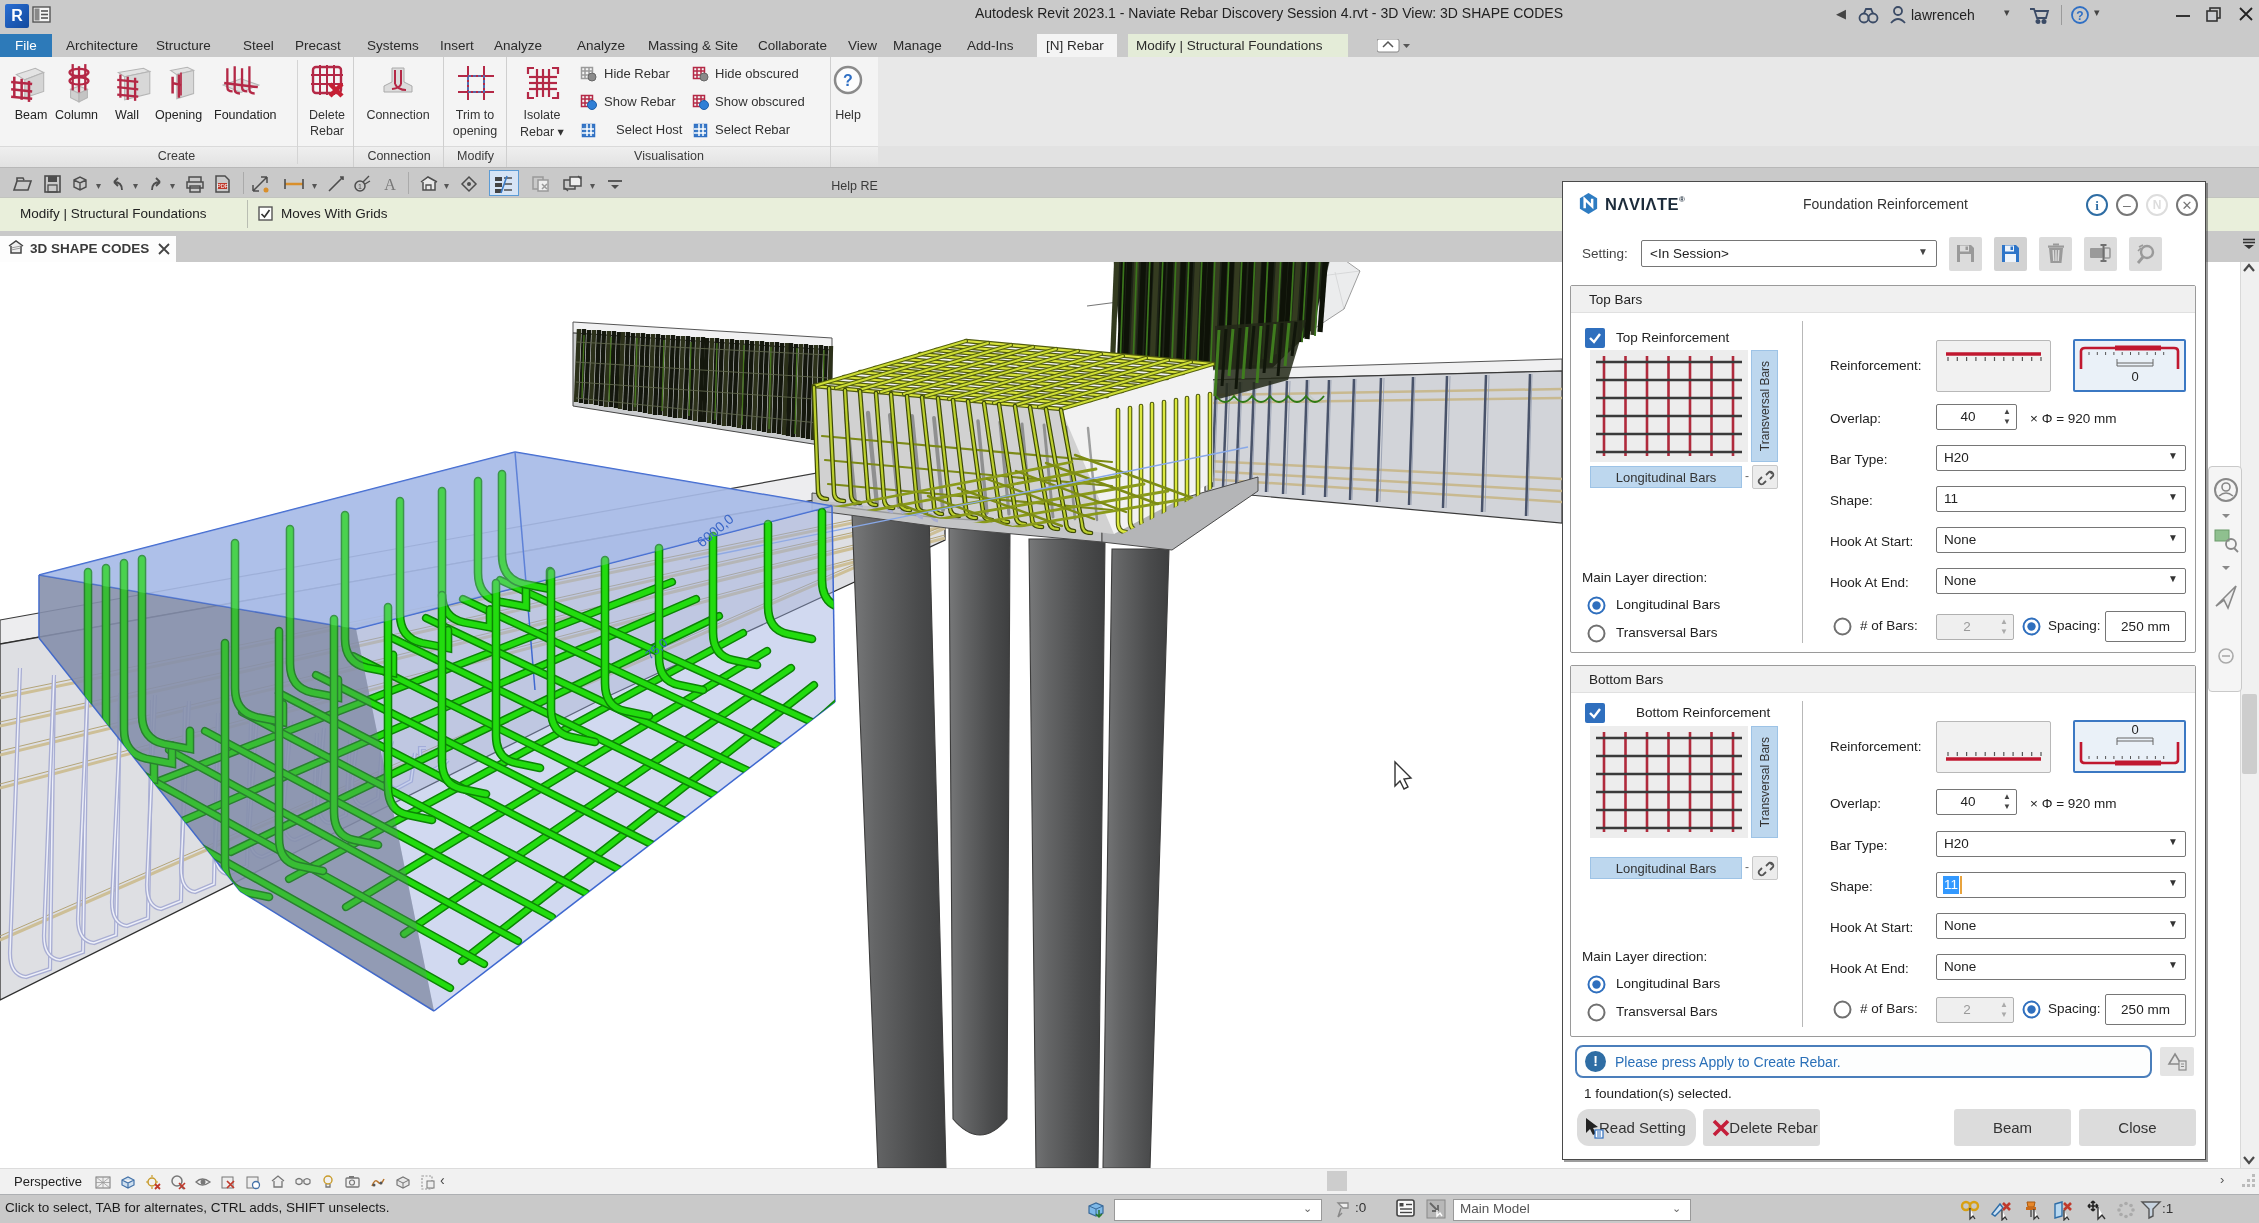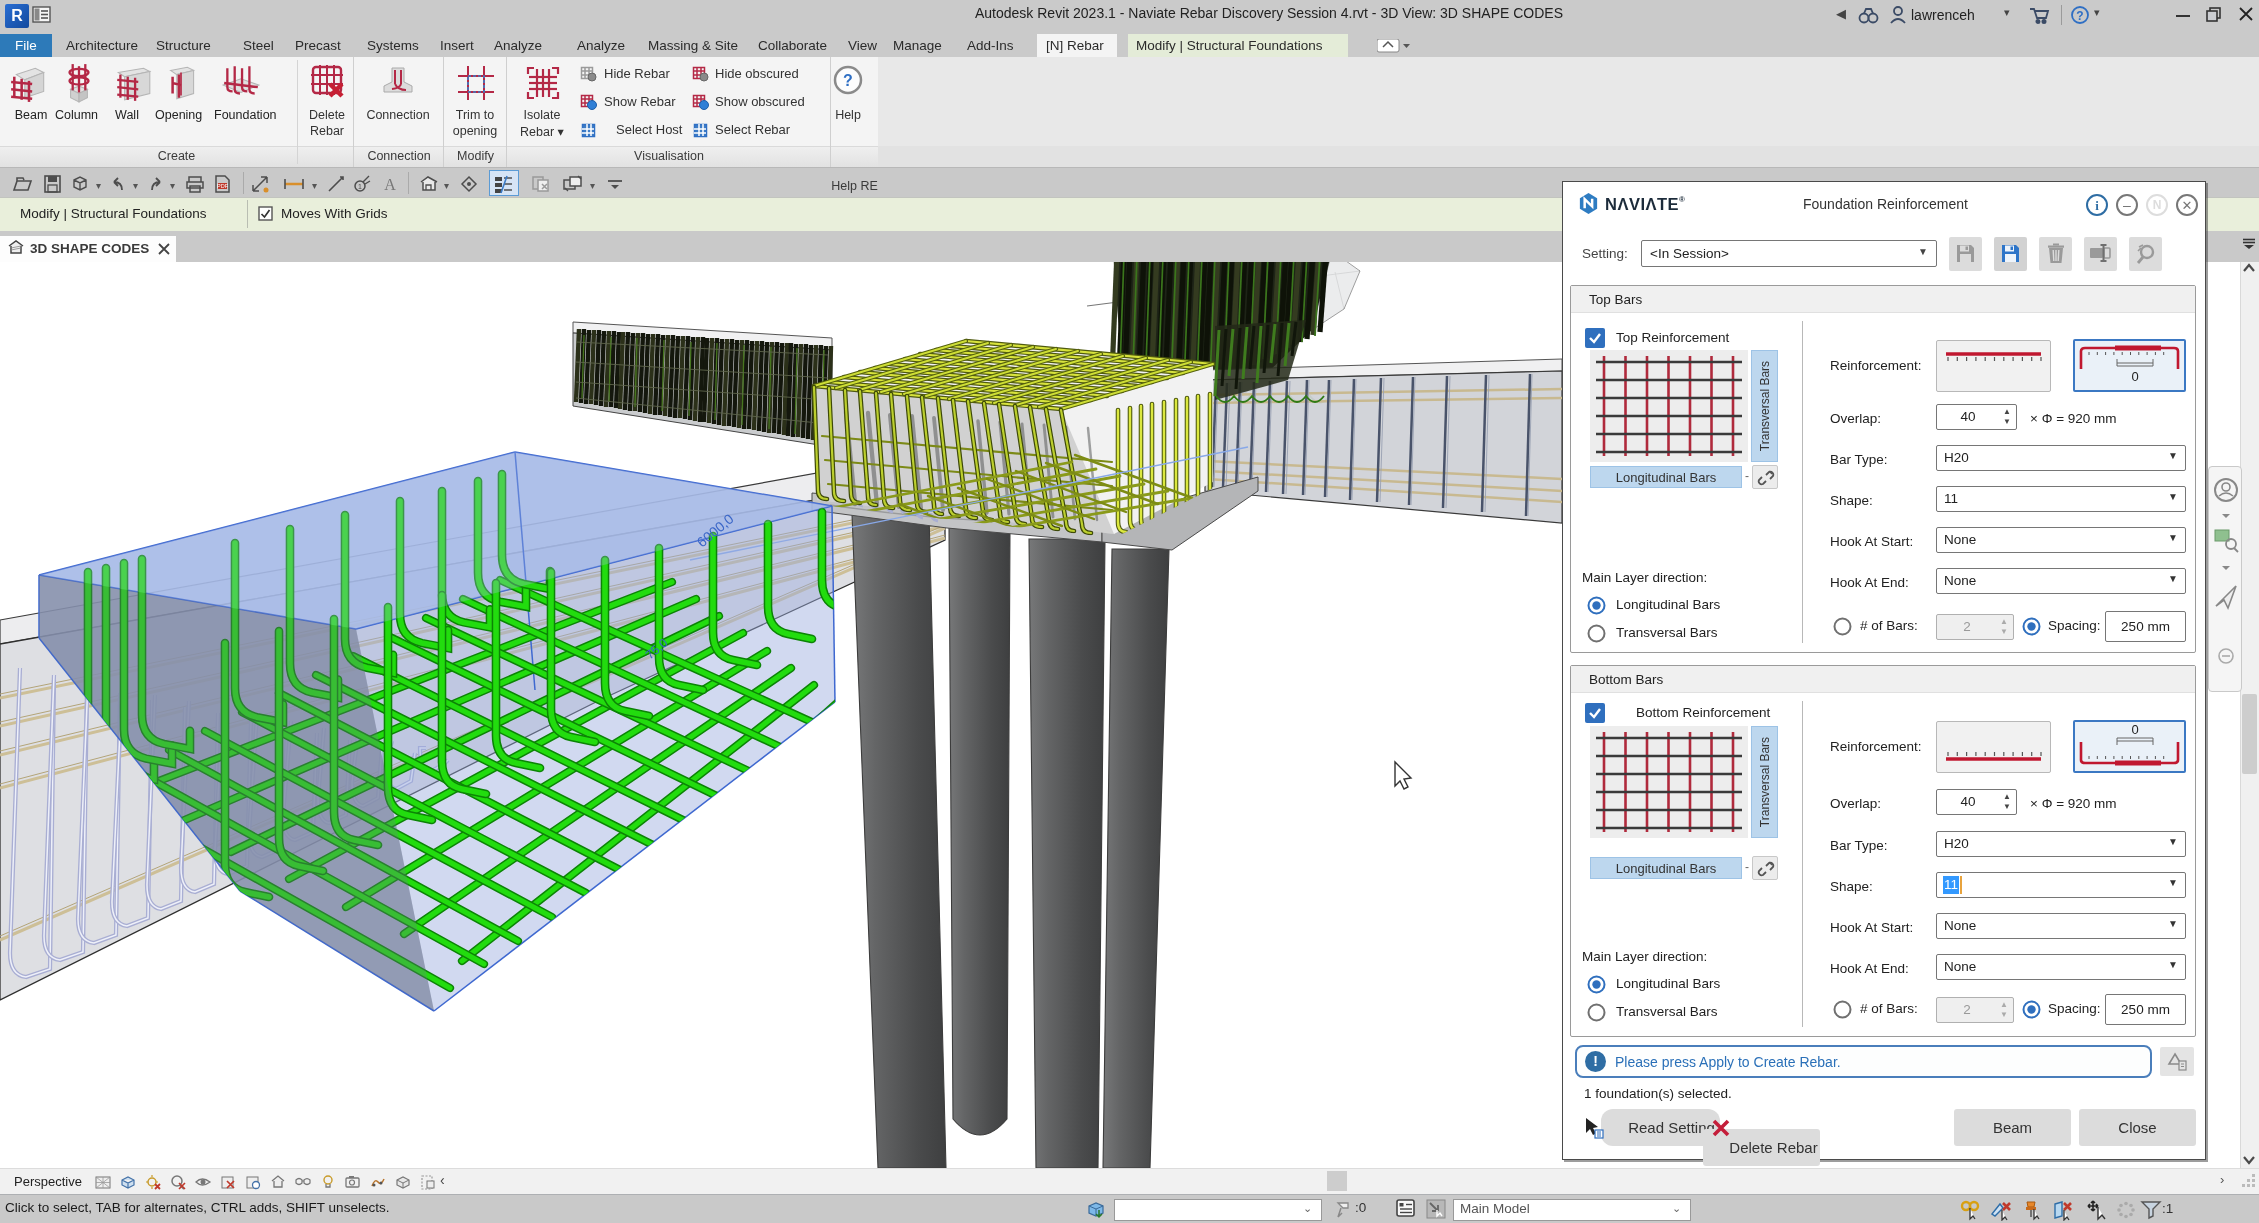--- a/index.html
+++ b/index.html
@@ -1352,27 +1352,27 @@
 <div class="tx" style="left:52px;top:872px;font-size:14px;color:#2a70b8;">Please press Apply to Create Rebar.</div>
 <div class="abs" style="left:597px;top:865px;width:34px;height:29px;background:#e4e4e4;border-radius:2px;">
         <svg class="abs" style="left:7px;top:5px" width="20" height="19" viewBox="0 0 20 19">
           <path d="M 8,2 L 14,12 L 2,12 Z" fill="none" stroke="#8a8a8a" stroke-width="1.6"></path>
           <rect x="12" y="9" width="7" height="9" fill="#e4e4e4" stroke="#8a8a8a" stroke-width="1.2"></rect>
           <line x1="14" y1="12" x2="17" y2="12" stroke="#8a8a8a"></line>
           <line x1="14" y1="14.5" x2="17" y2="14.5" stroke="#8a8a8a"></line>
         </svg>
       </div>
 <div class="tx" style="left:21px;top:904px;font-size:13.5px;color:#222;">1 foundation(s) selected.</div>
-<div style="position:absolute;top:927px;height:37px;background:#dcdcdc;border-radius:12px;font-size:15px;color:#333;text-align:center;line-height:37px;left:14px;width:119px;padding-left:22px;margin-left:24px;">Read Setting</div>
+<div style="position:absolute;top:927px;height:37px;background:#dcdcdc;border-radius:12px;font-size:15px;color:#333;line-height:37px;left:14px;width:119px;padding-left:22px;">Read Setting</div>
 <svg class="abs" style="left:20px;top:935px" width="22" height="22" viewBox="0 0 22 22">
         <path d="M 3,1 L 3,16 L 7,12 L 10,18 L 13,16.5 L 10,11 L 15,10 Z" fill="#222"></path>
         <rect x="12" y="13" width="8" height="8" fill="#fff" stroke="#2f6fbe" stroke-width="1.2"></rect>
         <line x1="14" y1="15" x2="18" y2="15" stroke="#2f6fbe"></line>
         <line x1="14" y1="17" x2="18" y2="17" stroke="#2f6fbe"></line>
         <line x1="14" y1="19" x2="18" y2="19" stroke="#2f6fbe"></line>
       </svg>
-<div style="position:absolute;top:927px;height:37px;background:#dcdcdc;border-radius:3px;font-size:15px;color:#333;text-align:center;line-height:37px;left:140px;width:117px;padding-left:24px;margin-top:20px;">Delete Rebar</div>
+<div style="position:absolute;top:927px;height:37px;background:#dcdcdc;border-radius:3px;font-size:15px;color:#333;text-align:center;line-height:37px;left:140px;width:117px;padding-left:24px;">Delete Rebar</div>
 <svg class="abs" style="left:148px;top:936px" width="19" height="19">
         <path d="M 3,3 L 17,17 M 17,3 L 3,17" stroke="#c41e3a" stroke-width="3.6"></path>
       </svg>
 <div style="position:absolute;top:927px;height:37px;background:#dcdcdc;border-radius:3px;font-size:15px;color:#333;text-align:center;line-height:37px;left:391px;width:117px;">Beam</div>
 <div style="position:absolute;top:927px;height:37px;background:#dcdcdc;border-radius:3px;font-size:15px;color:#333;text-align:center;line-height:37px;left:516px;width:117px;">Close</div>
 </div>
 </div>
 </body></html>

